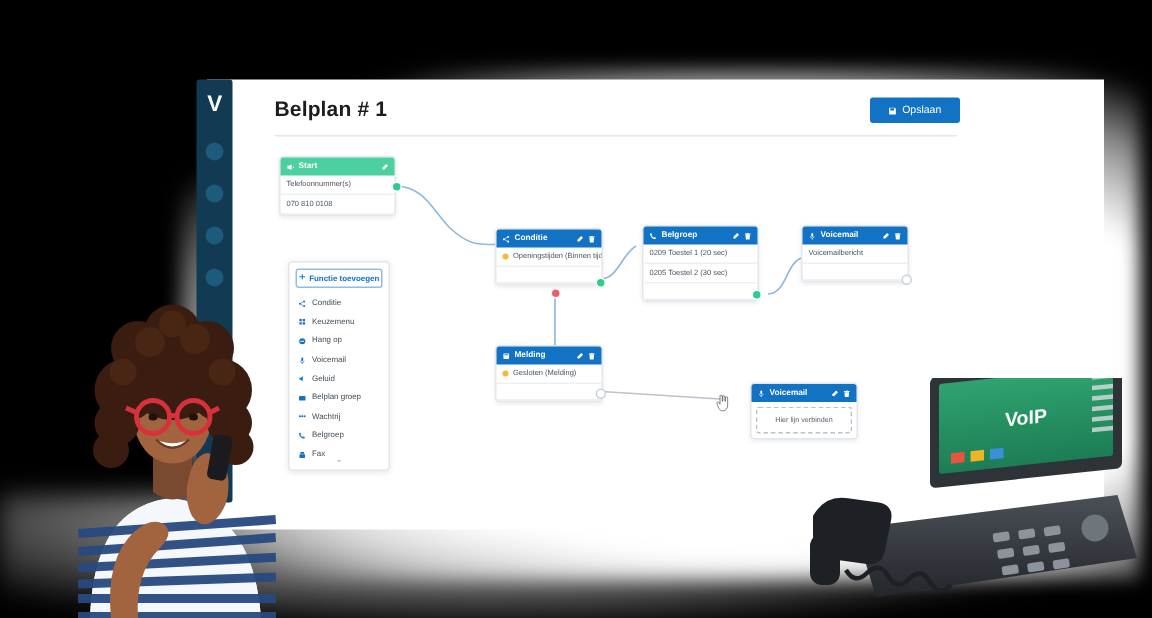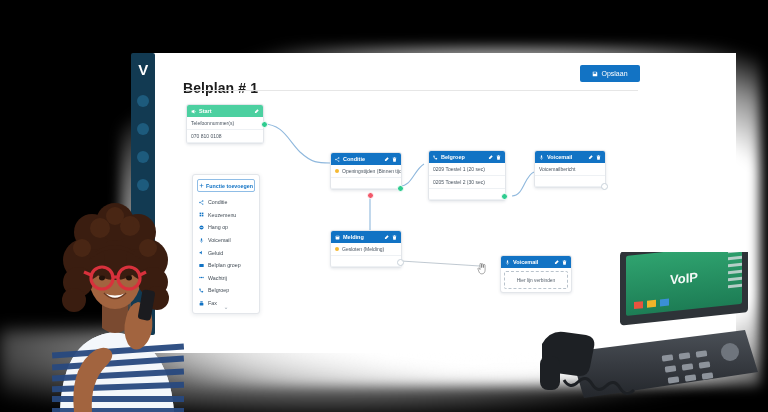--- a/index.html
+++ b/index.html
@@ -36,21 +36,21 @@
     color:#fff; font-size:15px; font-weight:bold; letter-spacing:-0.5px;
     font-family:"Liberation Sans", sans-serif;
   }
   .rail-dot {
     position:absolute; left:6px; width:12px; height:12px; border-radius:50%;
     background:#1d5b7d;
   }
 
   
   .hdr-title {
-    position:absolute; left:183px; top:80px;
+    position:absolute; left:183px; top:64px;
     font-size:14px; font-weight:bold; color:#1c1c1c; letter-spacing:.1px;
   }
   .hdr-rule {
     position:absolute; left:183px; top:90px; width:455px; height:1px;
     background:#e6e6e6;
   }
   .save-btn {
     position:absolute; left:580px; top:65px; width:60px; height:17px;
     background:#1273c4; border-radius:2px; color:#fff;
     font-size:7px; display:flex; align-items:center; justify-content:center;

